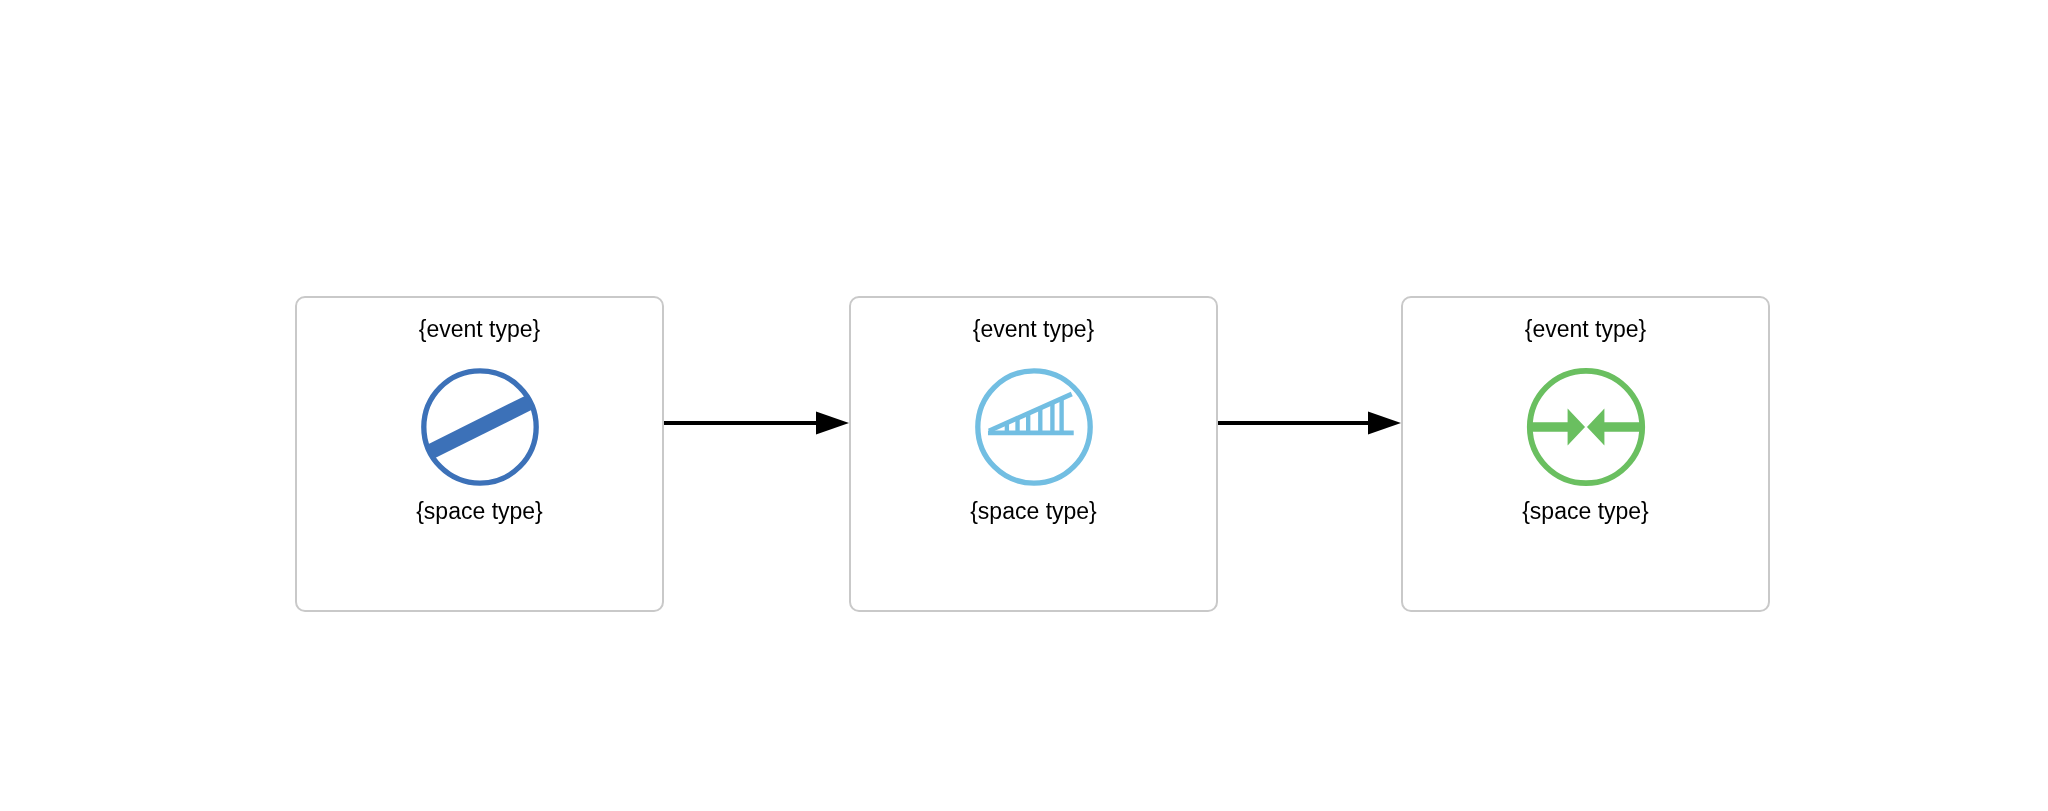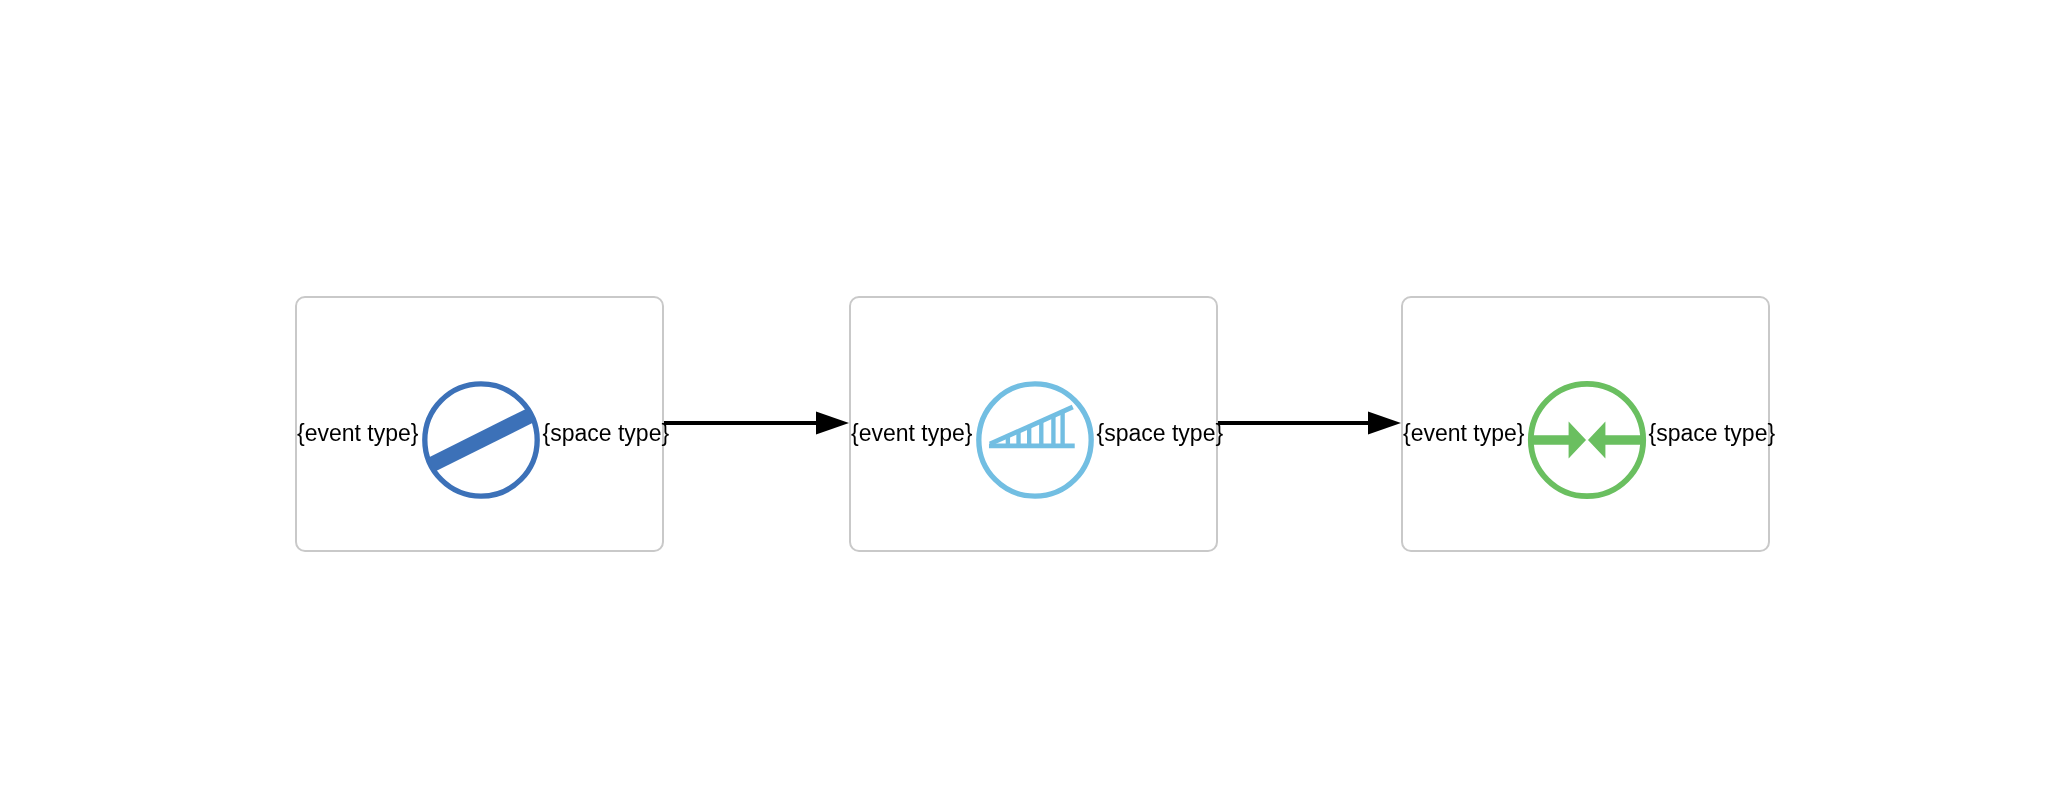--- a/index.html
+++ b/index.html
@@ -12,27 +12,27 @@
     width: 2048px;
     height: 811px;
     background: #ffffff;
     font-family: "Liberation Sans", sans-serif;
     overflow: hidden;
   }
   .node {
     position: absolute;
     top: 296px;
     width: 369px;
-    height: 256px;
+    height: 316px;
     box-sizing: border-box;
     background: #ffffff;
     border: 2px solid #c9c9c9;
     border-radius: 10px;
     display: flex;
-    flex-direction: row;
+    flex-direction: column;
     align-items: center;
     padding-top: 18px;
   }
   .node.n1 { left: 295px; }
   .node.n2 { left: 849px; }
   .node.n3 { left: 1401px; }
   .node-label {
     font-size: 23px;
     line-height: 27px;
     color: #000000;

